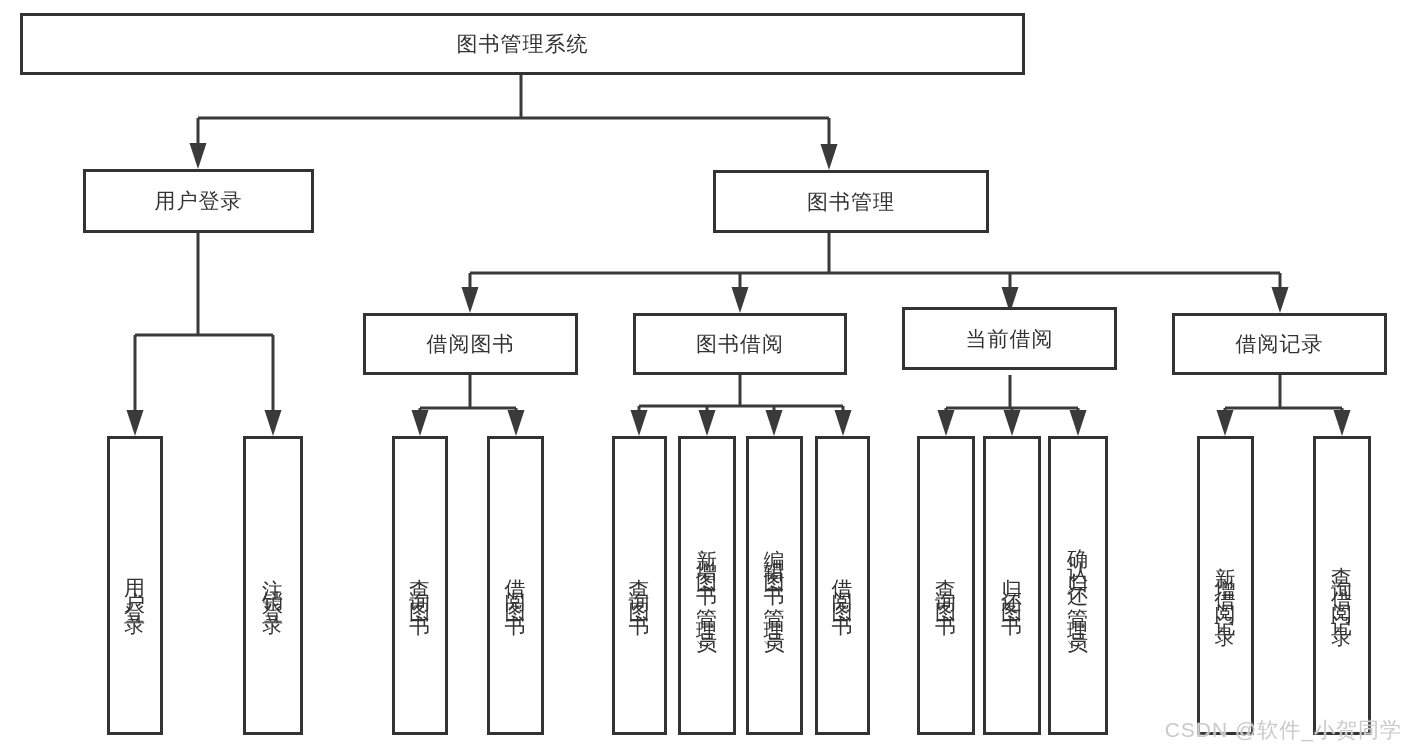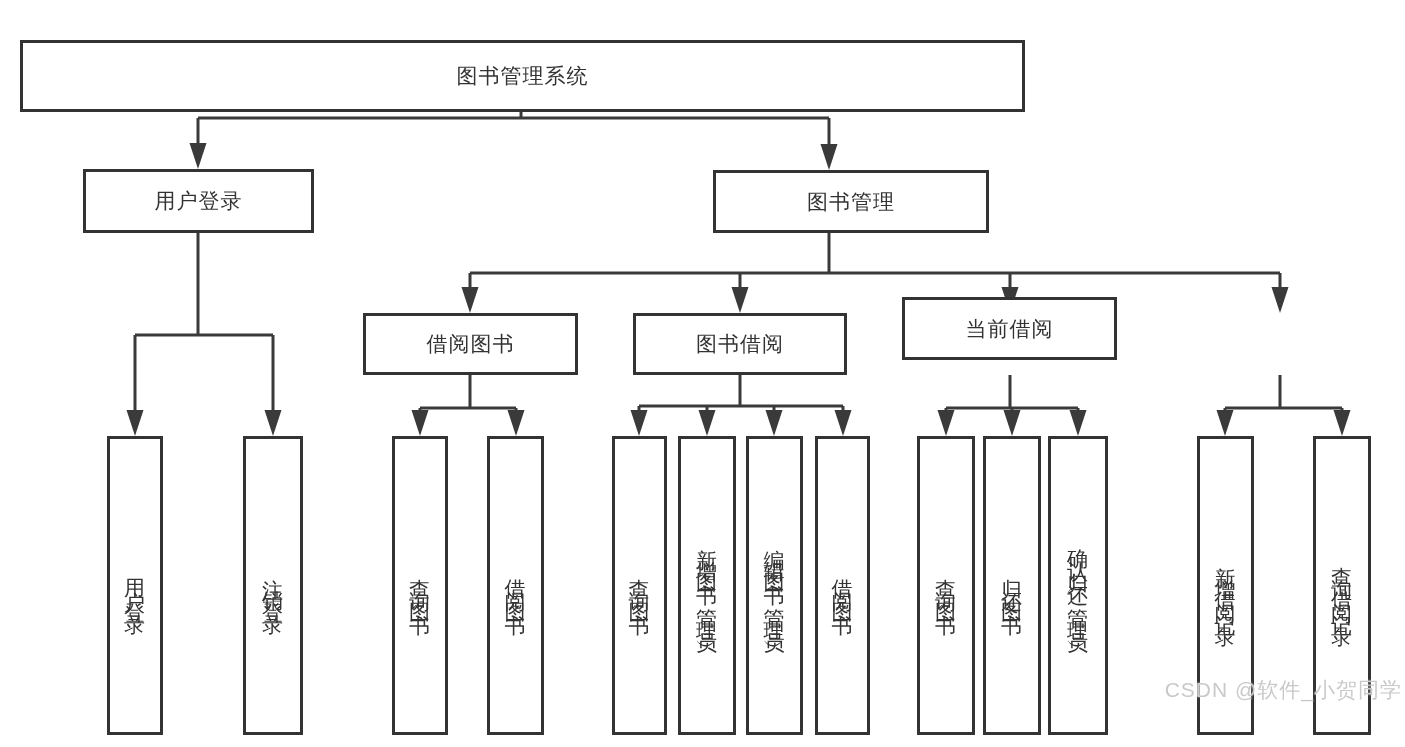--- a/index.html
+++ b/index.html
@@ -45,21 +45,21 @@
   .leaf span{
     writing-mode:vertical-rl;
     text-orientation:mixed;
     letter-spacing:12px;
     font-size:21px;
     line-height:1;
     white-space:nowrap;
   }
   .watermark{
     position:absolute;
-    top:676px;
+    top:716px;
     right:3px;
     font-size:21px;
     color:var(--watermark);
     text-shadow:0 0 2px #ffffff;
     letter-spacing:1px;
     white-space:nowrap;
   }
 </style>
 </head>
 <body>
@@ -99,28 +99,29 @@
       <polygon points="765.5,410 782.5,410 774,436"></polygon>
       <polygon points="834.5,410 851.5,410 843,436"></polygon>
       <polygon points="937.5,410 954.5,410 946,436"></polygon>
       <polygon points="1003.5,410 1020.5,410 1012,436"></polygon>
       <polygon points="1069.5,410 1086.5,410 1078,436"></polygon>
       <polygon points="1216.5,410 1233.5,410 1225,436"></polygon>
       <polygon points="1333.5,410 1350.5,410 1342,436"></polygon>
     </g>
   </svg>
 
-  <div class="box" style="left:20px;top:13px;width:1005px;height:72px;margin-top:27px;">图书管理系统</div>
+  <div class="box" style="left:20px;top:13px;width:1005px;height:62px;">图书管理系统</div>
 
   <div class="box" style="left:83px;top:169px;width:231px;height:64px;">用户登录</div>
   <div class="box" style="left:713px;top:170px;width:276px;height:63px;">图书管理</div>
 
   <div class="box" style="left:363px;top:313px;width:215px;height:62px;">借阅图书</div>
   <div class="box" style="left:633px;top:313px;width:214px;height:62px;font-family:Liberation Serif, serif;">图书借阅</div>
-  <div class="box" style="left:902px;top:297px;width:215px;height:63px;">当前借阅</div>
+  <div class="box" style="left:902px;top:307px;width:215px;height:63px;">当前借阅</div>
+  <div class="box" style="left:1172px;top:313px;width:215px;height:62px;">借阅记录</div>
 
   <div class="box leaf" style="left:107px;top:436px;width:56px;height:299px;">
     <span>用户登录</span>
   </div>
   <div class="box leaf" style="left:243px;top:436px;width:60px;height:299px;">
     <span>注销登录</span>
   </div>
 
   <div class="box leaf" style="left:392px;top:436px;width:56px;height:299px;">
     <span>查询图书</span>

